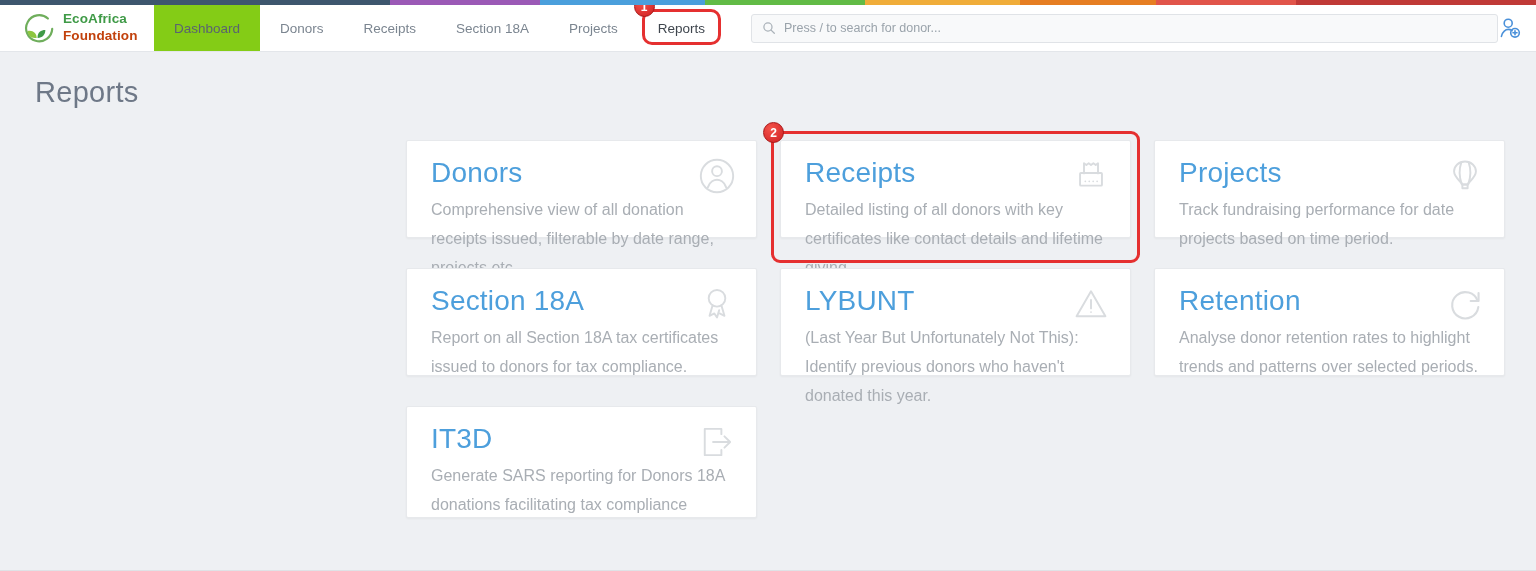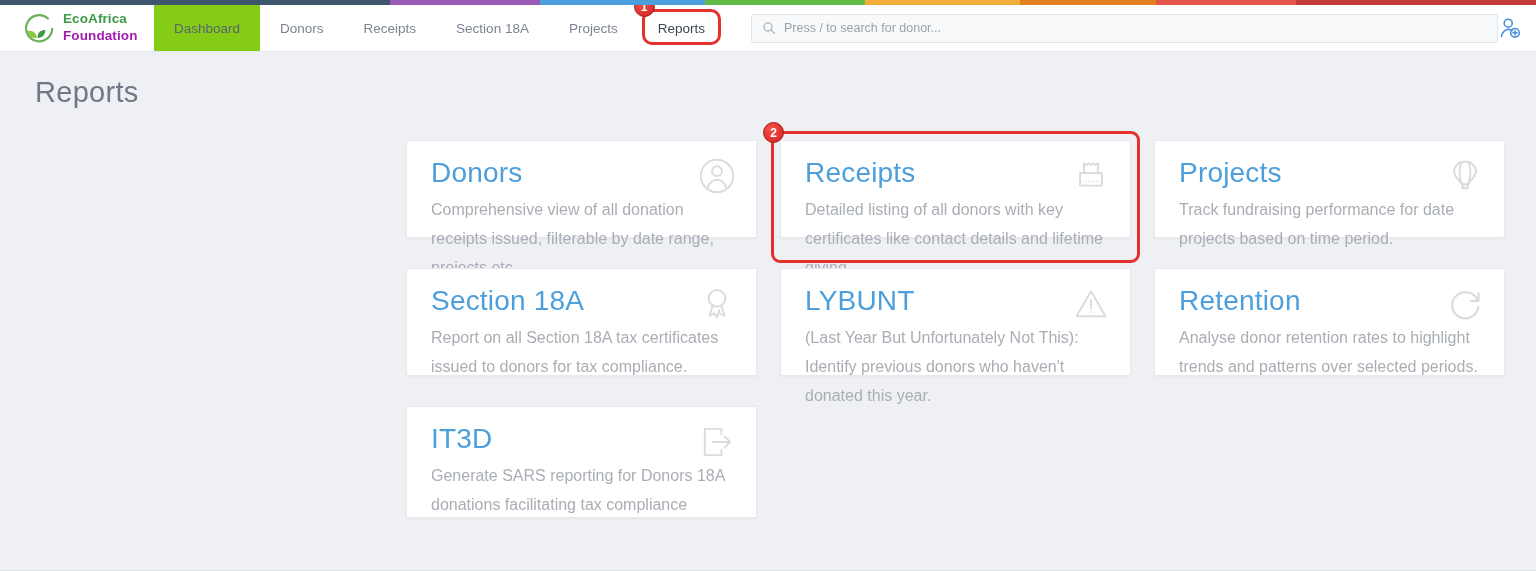--- a/index.html
+++ b/index.html
@@ -16,21 +16,21 @@
 
   
   .header {
     position:absolute; top:5px; left:0; right:0; height:47px;
     background:#ffffff; border-bottom:1px solid #e3e6ea;
     display:flex; align-items:center; z-index:20;
   }
   .logo { display:flex; align-items:center; gap:7px; padding-left:20px; width:150px; flex:none; cursor:pointer; }
   .logo-text { font-size:13.5px; line-height:1.25; font-weight:bold; letter-spacing:.1px; }
   .logo-line1 { color:#3f9a47; }
-  .logo-line2 { color:#a21caf; }
+  .logo-line2 { color:#c2410c; }
 
   .nav { display:flex; height:100%; align-items:stretch; margin-left:4px; }
   .nav-item {
     display:flex; align-items:center; padding:0 20px; font-size:13.5px;
     color:#7b8590; cursor:pointer; position:relative; white-space:nowrap;
   }
   .nav-item.active { background:#84cc16; color:#5a6470; }
   .nav-item.annotated { color:#3f464e; }
 
   .ann-box {

